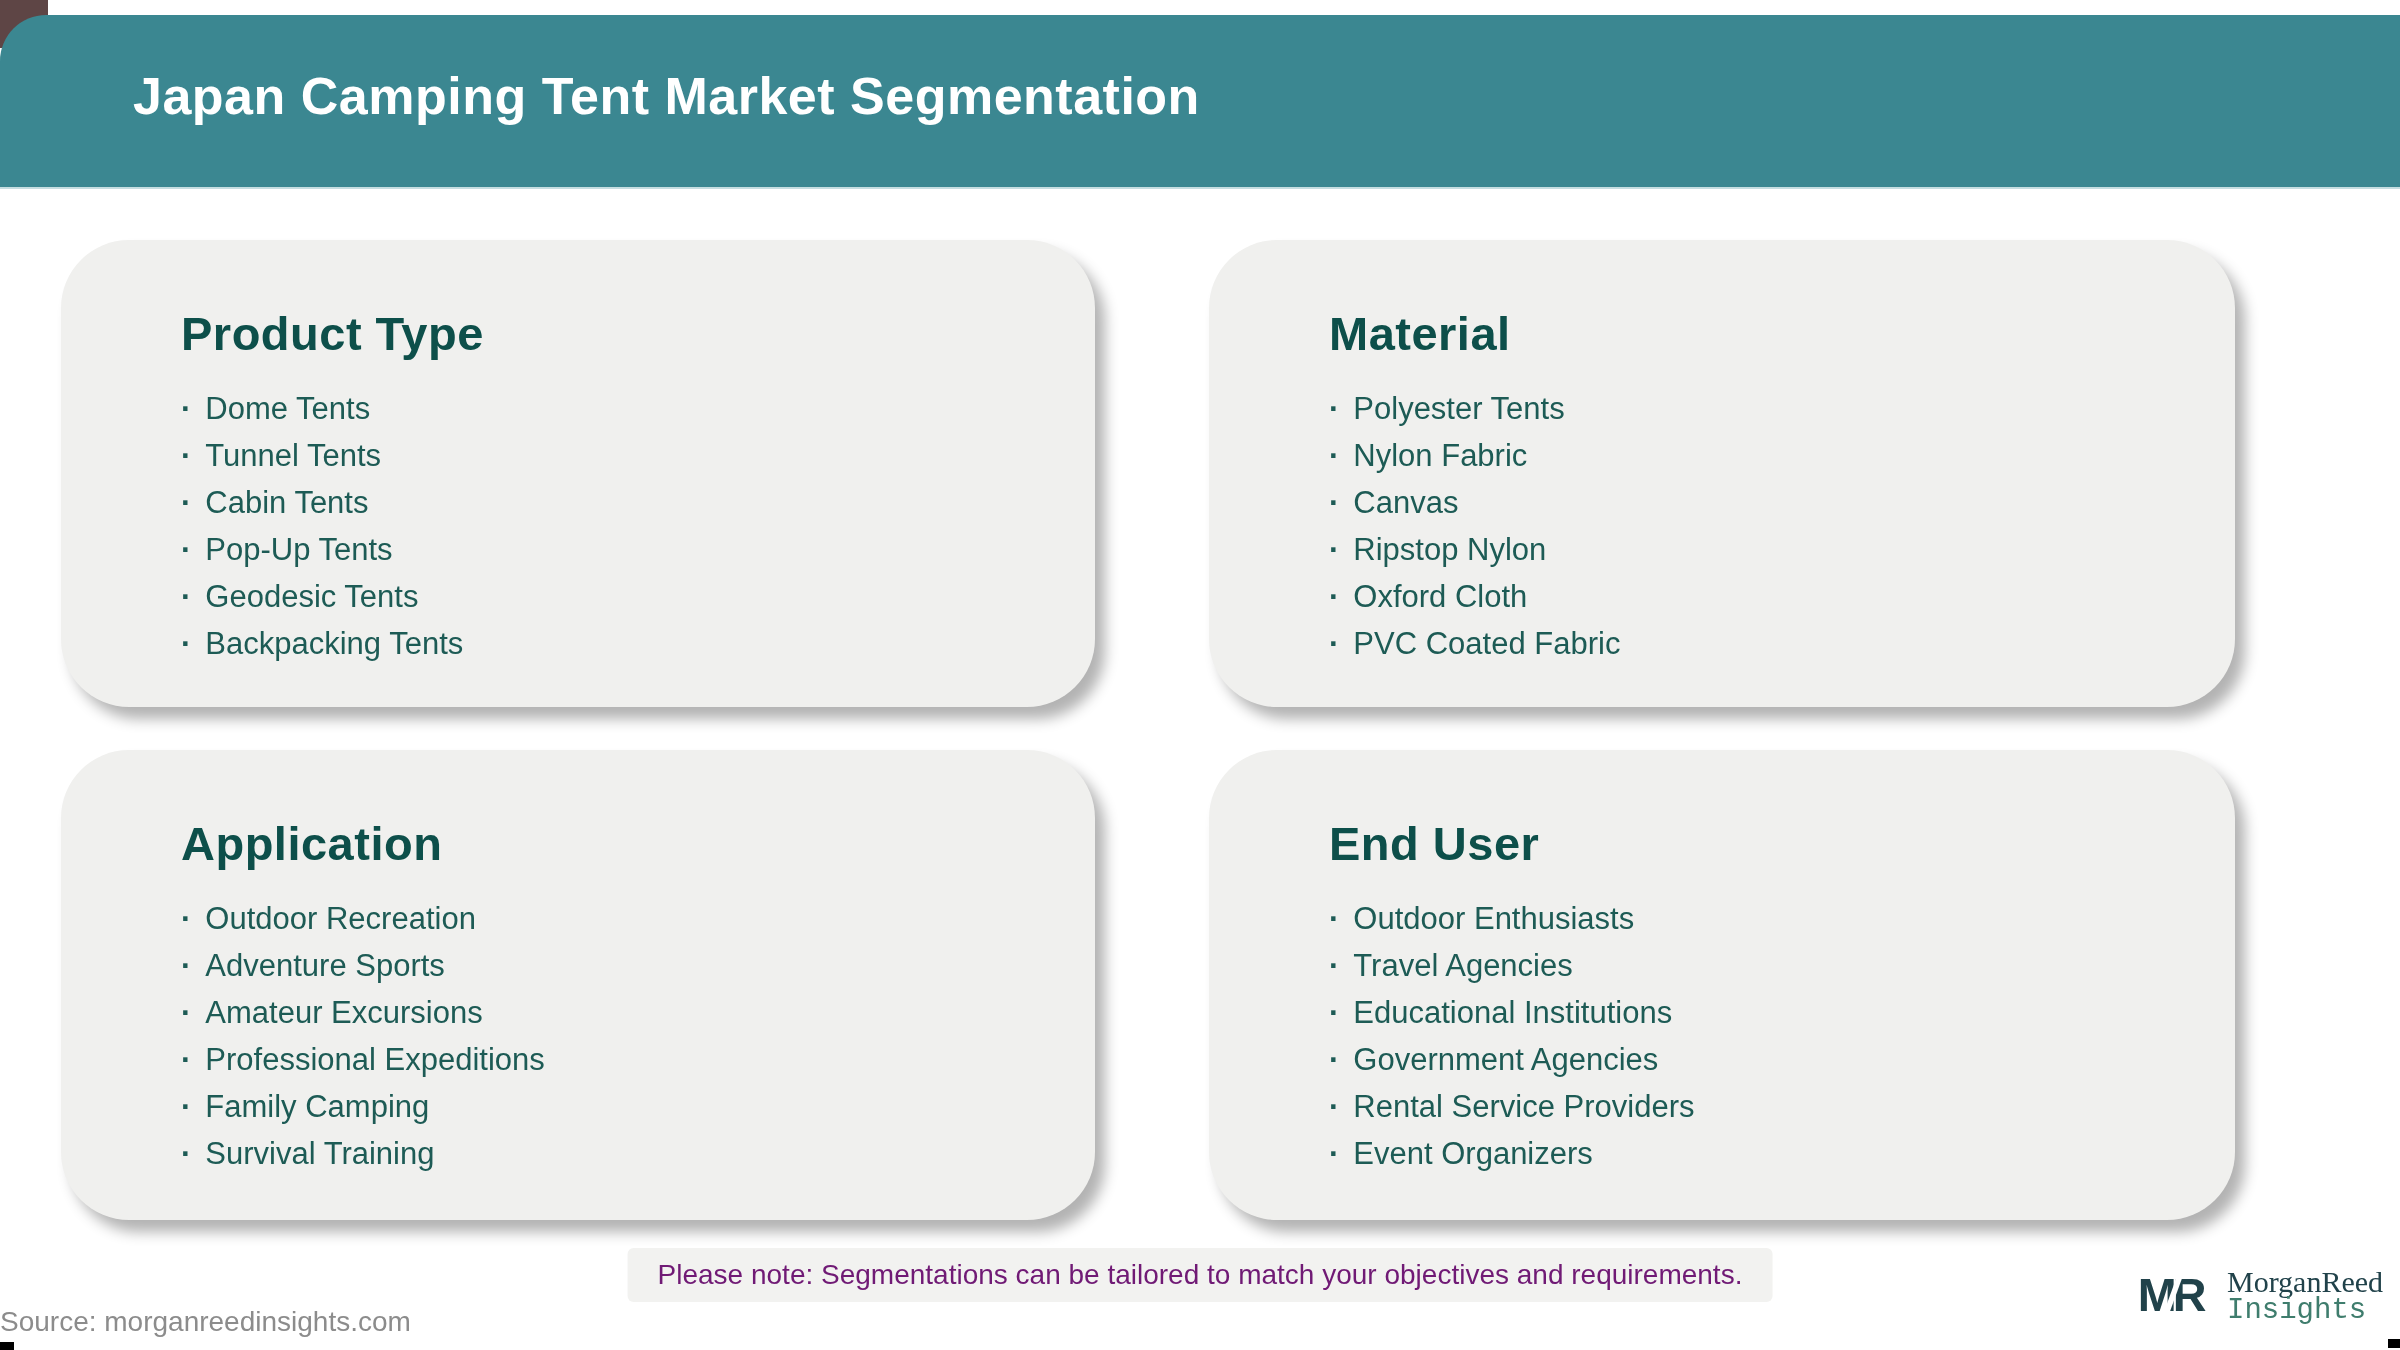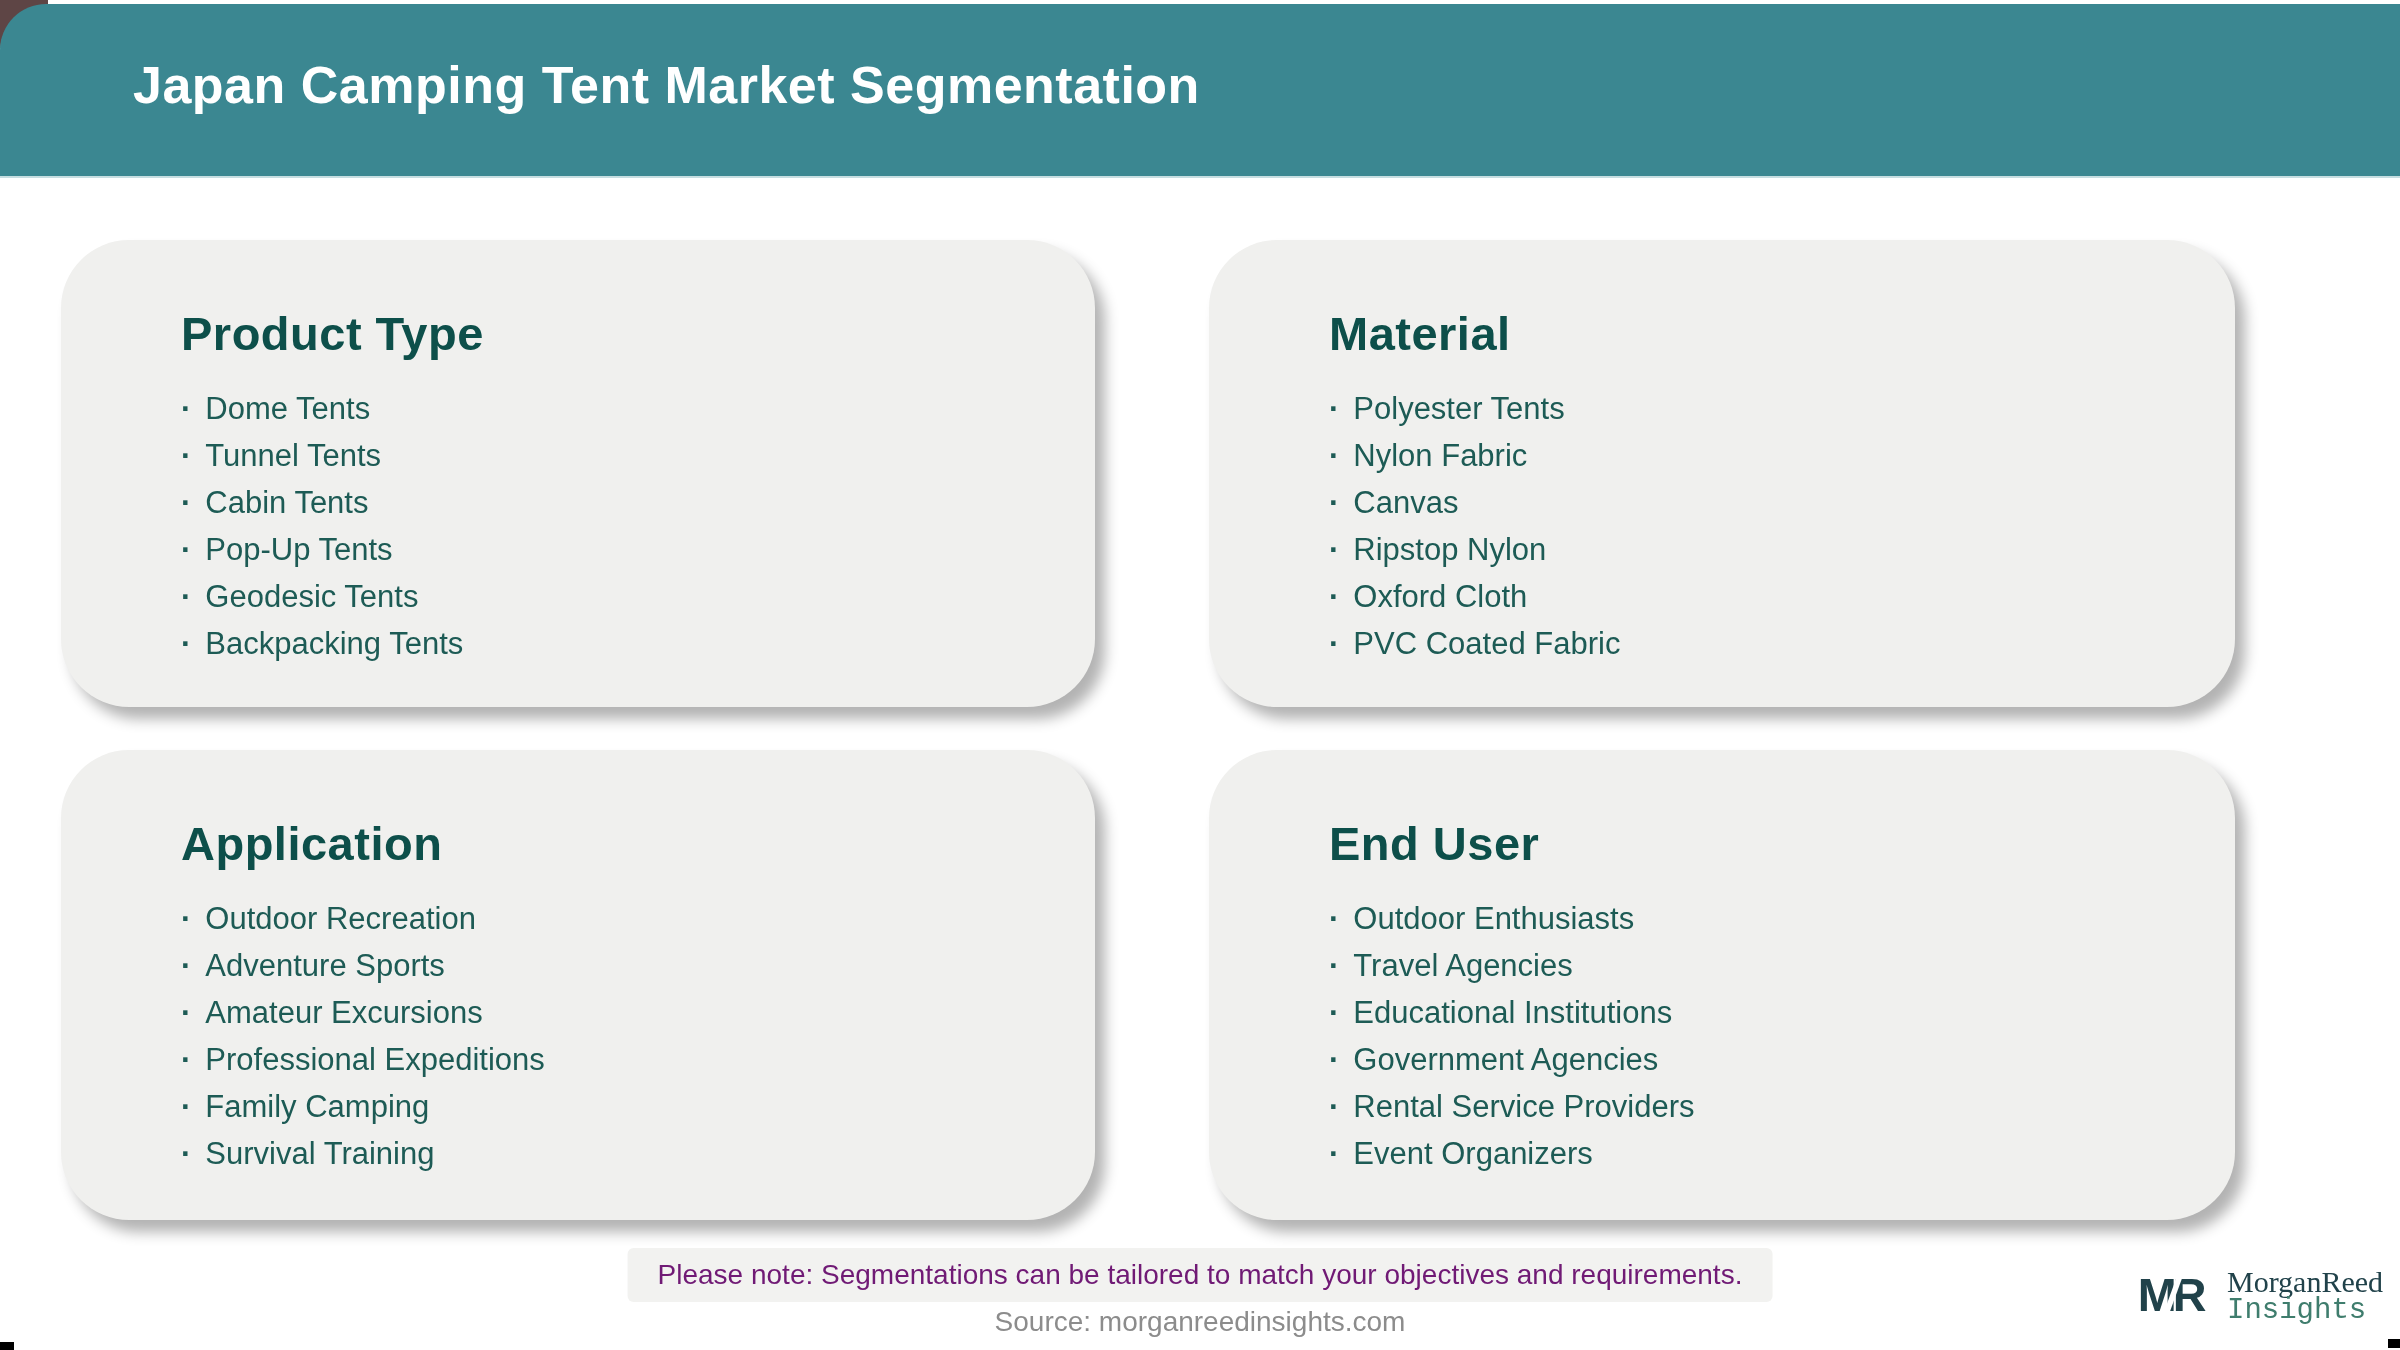--- a/index.html
+++ b/index.html
@@ -19,21 +19,21 @@
   .corner-backdrop {
     position: absolute;
     top: 0; left: 0;
     width: 48px; height: 48px;
     background: #5e4545;
     z-index: 0;
   }
 
   .header {
     position: absolute;
-    top: 4px; left: 0;
+    top: 15px; left: 0;
     width: 2400px; height: 172px;
     background: #3b8791;
     border-top-left-radius: 46px;
     display: flex;
     align-items: center;
     z-index: 1;
     box-shadow: 0 2px 0 rgba(160,200,205,0.6);
   }
   .header .title {
     margin: 0 0 10px 133px;
@@ -99,21 +99,21 @@
     border-radius: 6px;
     white-space: nowrap;
     z-index: 1;
   }
 
   .source-line {
     position: absolute;
     top: 1306px;
     left: 0;
     width: 2400px;
-    text-align: center;
+    text-align: left;
     color: #8c8c8c;
     font-size: 28px;
     z-index: 1;
   }
 
   .logo {
     position: absolute;
     left: 2140px;
     top: 1267px;
     display: flex;

